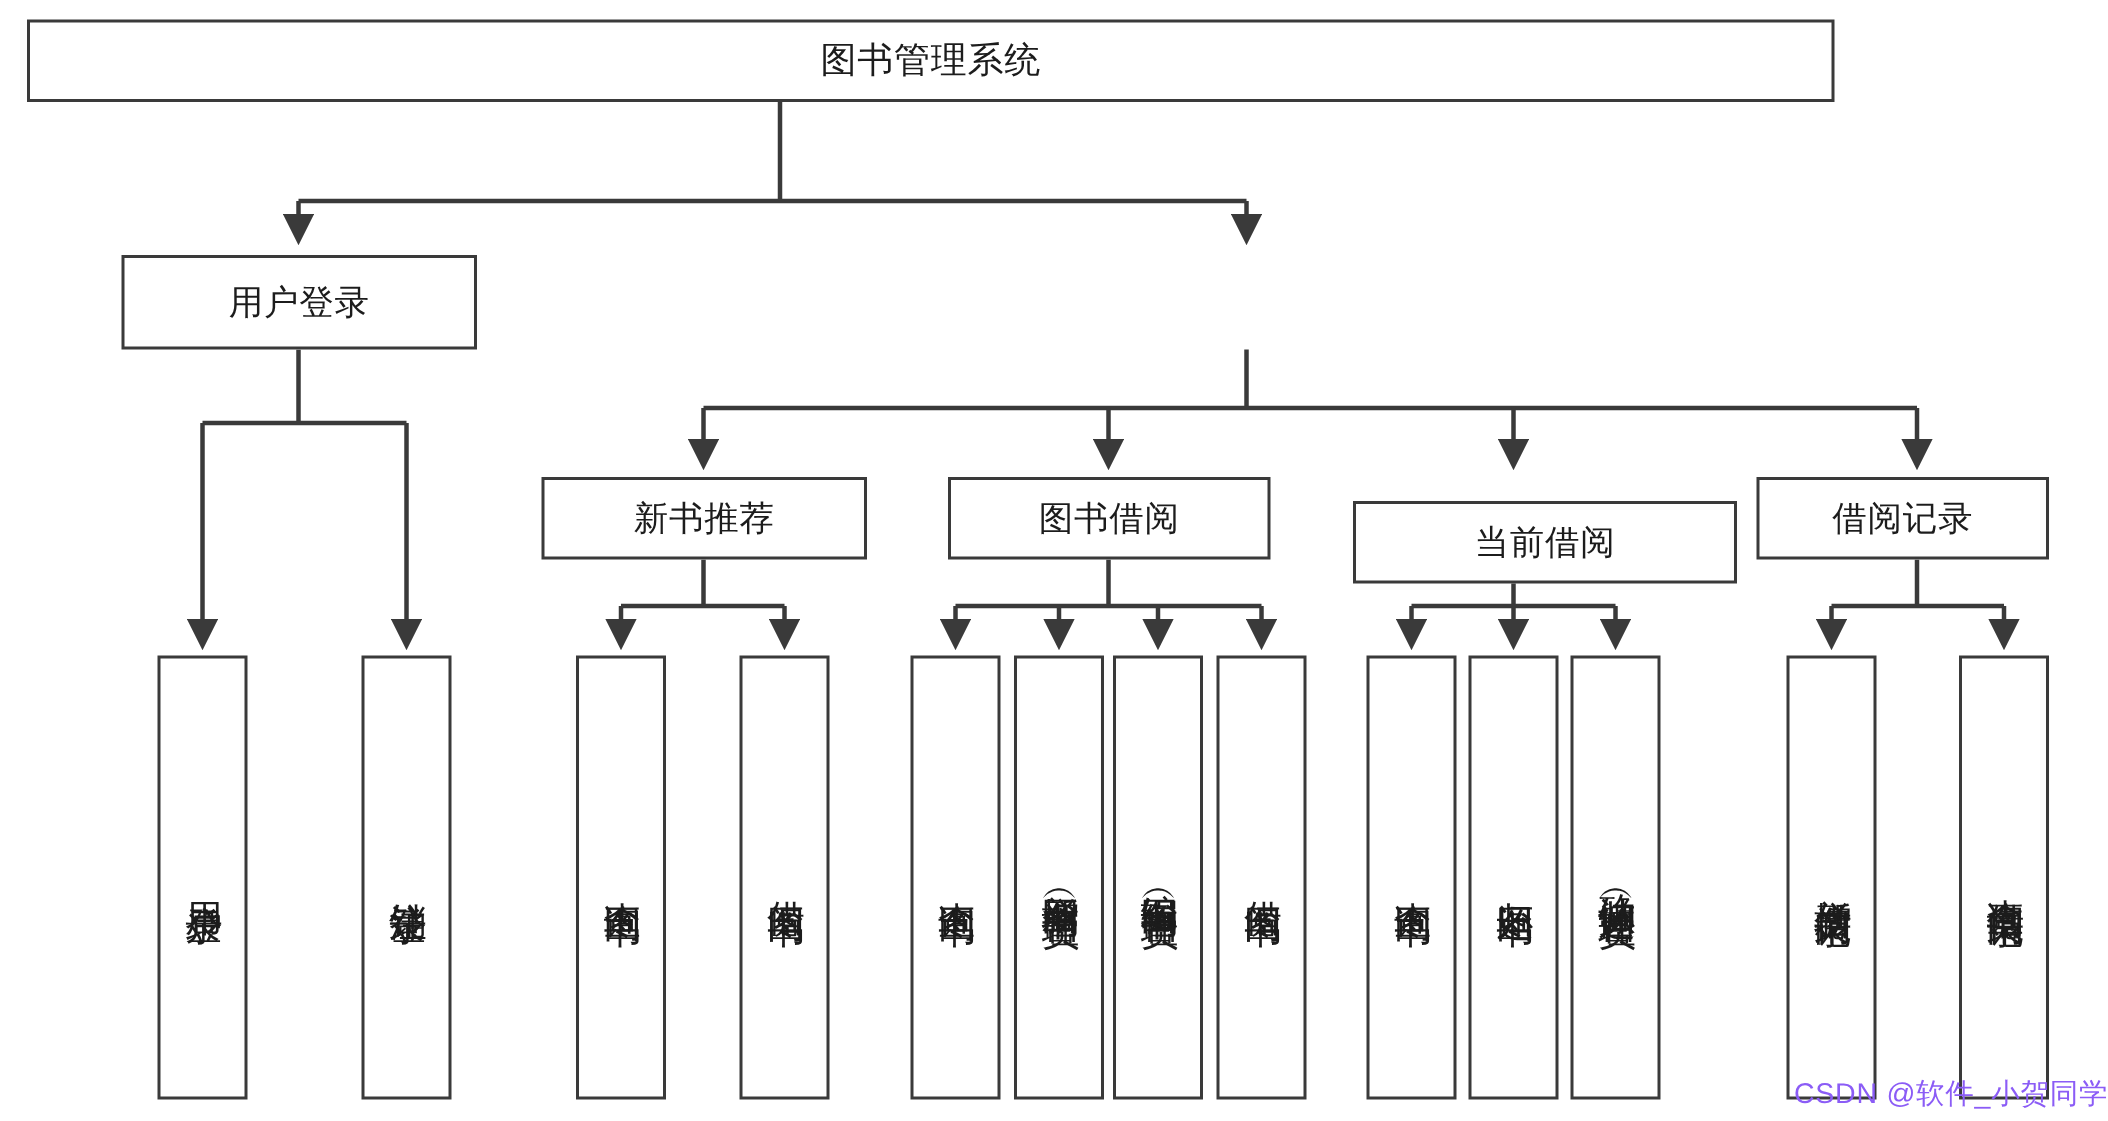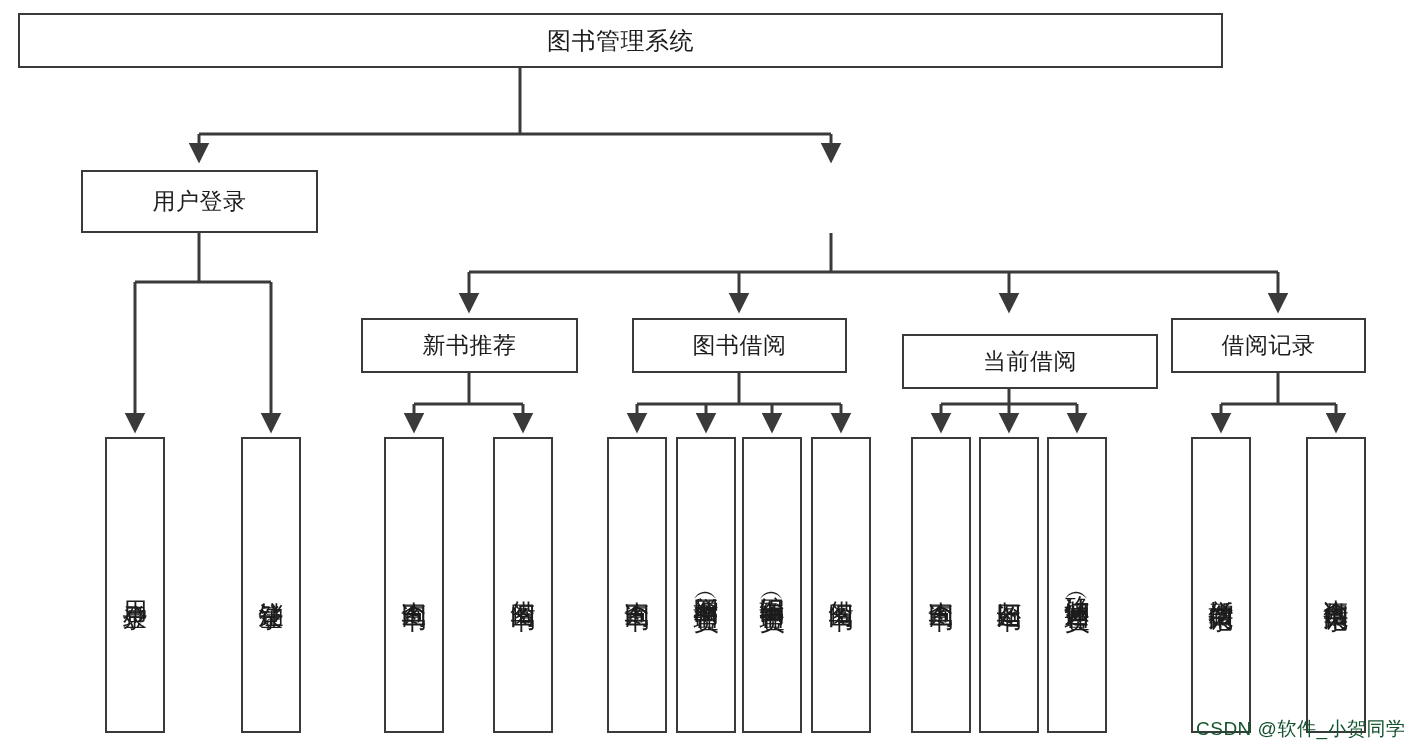--- a/index.html
+++ b/index.html
@@ -59,21 +59,21 @@
     text-orientation: upright;
     font-size: 25px;
     line-height: 1.08;
     letter-spacing: 2px;
     white-space: nowrap;
     max-height: 100%;
   }
   .watermark {
     position: absolute;
     font-size: 19px;
-    color: #14532d;
+    color: #8b5cf6;
     white-space: nowrap;
     letter-spacing: 0.5px;
     pointer-events: none;
   }
 </style>
 </head>
 <body>
 
 <div id="canvas">
 

